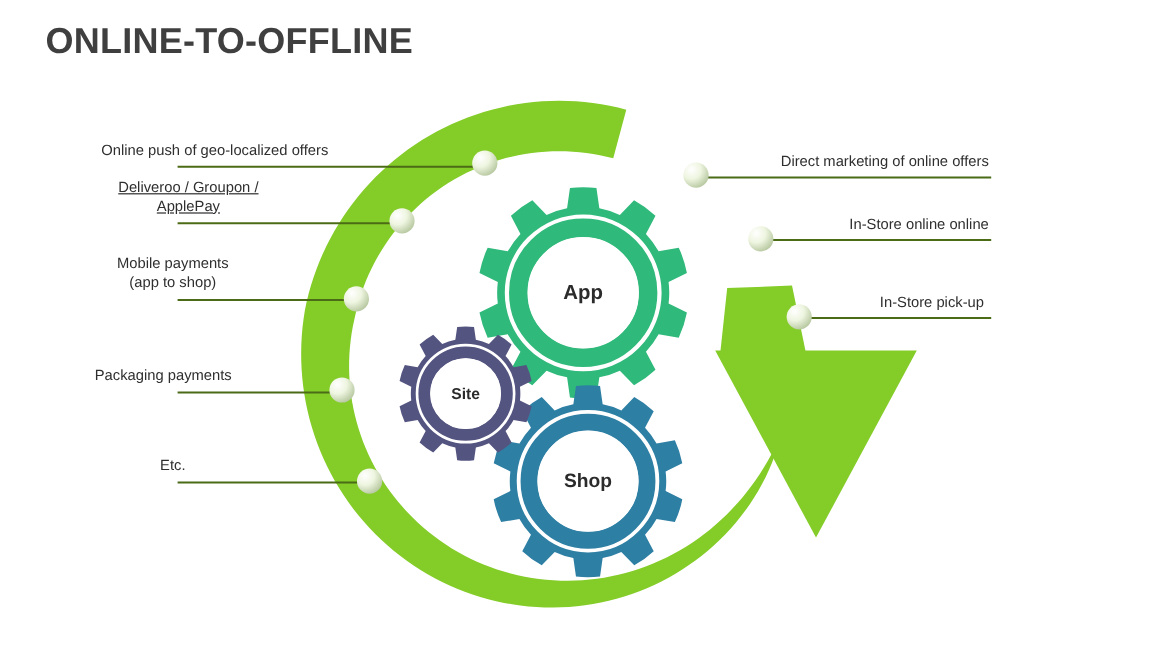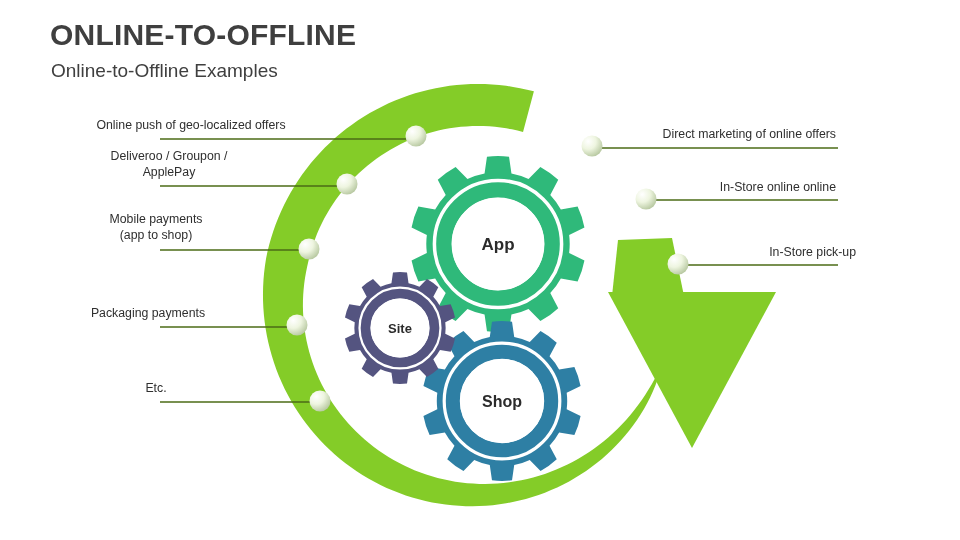--- a/index.html
+++ b/index.html
@@ -9,21 +9,21 @@
   }
   body {
     width: 960px;
     height: 540px;
     overflow: hidden;
     font-family: "Liberation Sans", sans-serif;
     position: relative;
   }
   #stage {
     position: absolute;
-    left: 12px; top: 0;
+    left: 0; top: 0;
     width: 844px;
     height: 540px;
     background: #ffffff;
   }
   #title {
     position: absolute;
     left: 38px;
     top: 18px;
     font-size: 30px;
     font-weight: bold;
@@ -61,21 +61,20 @@
     font-weight: bold;
     fill: #2b2b2b;
   }
 </style>
 </head>
 <body>
 
 <div id="stage">
 
   <div id="title">ONLINE-TO-OFFLINE</div>
-  <div id="subtitle">Online-to-Offline Examples</div>
 
   <svg id="diagram" viewBox="0 0 960 540">
     <defs>
       <radialGradient id="bulletGrad" cx="32%" cy="28%" r="78%">
         <stop offset="0%" stop-color="#ffffff"></stop>
         <stop offset="48%" stop-color="#eef5e0"></stop>
         <stop offset="100%" stop-color="#b6c79f"></stop>
       </radialGradient>
     </defs>
 
@@ -140,24 +139,24 @@
           <circle cx="634" cy="199" r="10.5" fill="url(#bulletGrad)"></circle>
         </g>
         <g>
           <circle cx="666" cy="264" r="10.5" fill="url(#bulletGrad)"></circle>
         </g>
       </g>
   </svg>
 
   <div id="labels-layer">
       <div class="cb-label left" style="top: 118px; left: 0px; width: 358px;">Online push of geo-localized offers</div>
-      <div class="cb-label left" style="top: 149px; left: 0px; width: 314px;">Deliveroo / Groupon /
+      <div class="cb-label left" style="top: 149px; left: 0px; width: 314px; text-decoration: underline;">Deliveroo / Groupon /
 ApplePay</div>
       <div class="cb-label left" style="top: 212px; left: 0px; width: 288px;">Mobile payments
 (app to shop)</div>
       <div class="cb-label left" style="top: 306px; left: 0px; width: 272px;">Packaging payments</div>
       <div class="cb-label left" style="top: 381px; left: 0px; width: 288px;">Etc.</div>
       <div class="cb-label right" style="top: 127px; left: 0px; width: 824px;">Direct marketing of online offers</div>
       <div class="cb-label right" style="top: 180px; left: 0px; width: 824px;">In-Store online online</div>
-      <div class="cb-label right" style="top: 245px; left: 0px; width: 820px; margin-left: 24px;">In-Store pick-up</div>
+      <div class="cb-label right" style="top: 245px; left: 0px; width: 820px;">In-Store pick-up</div>
     </div>
 
 </div>
 
 </body></html>

